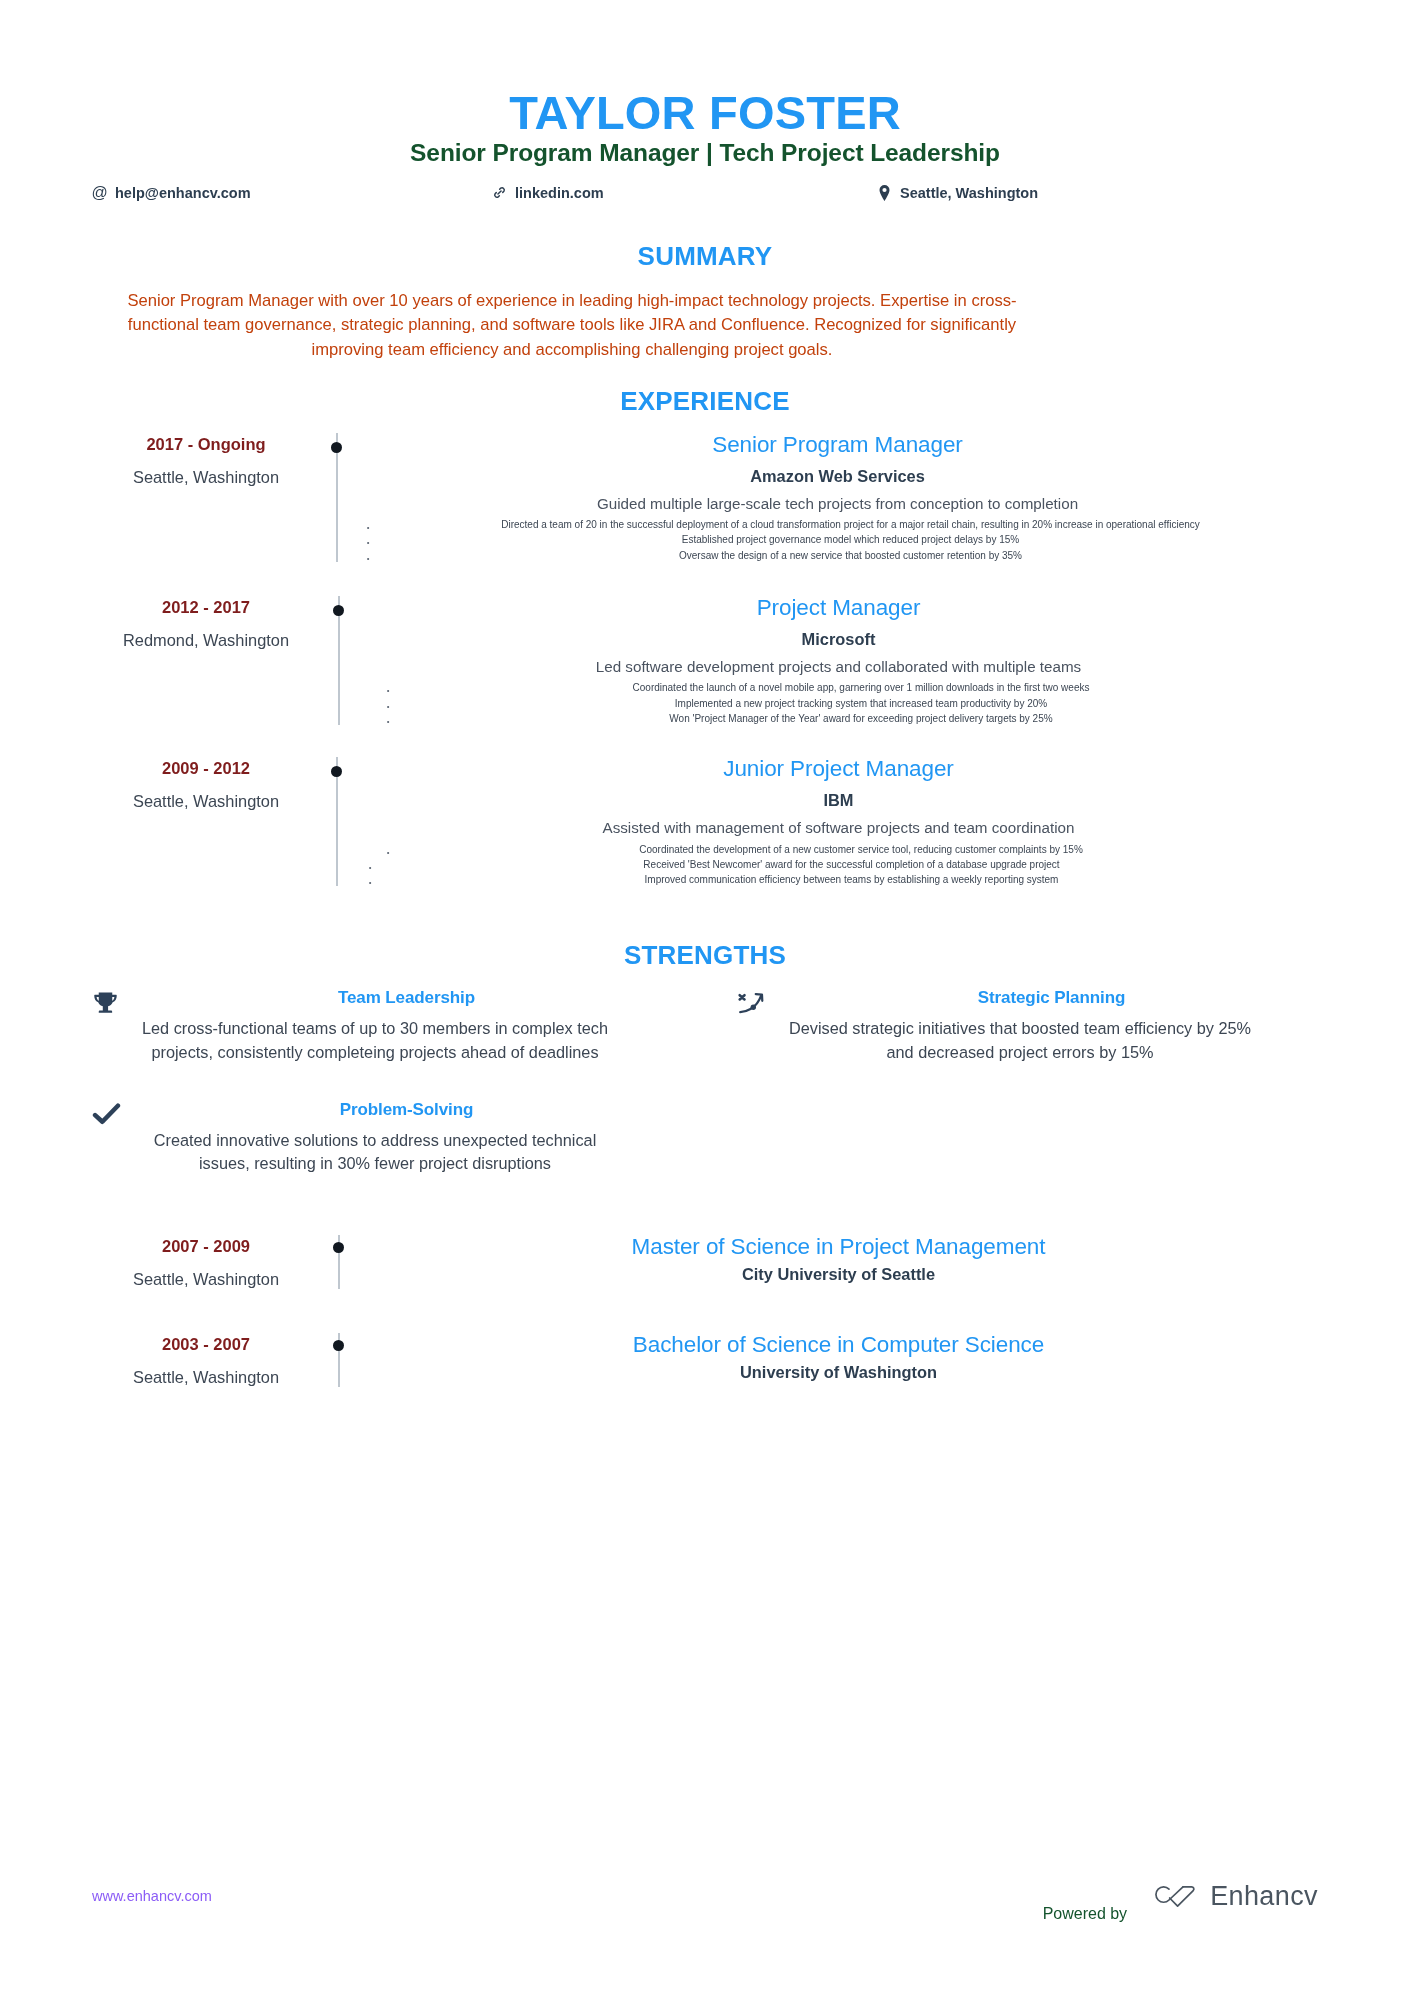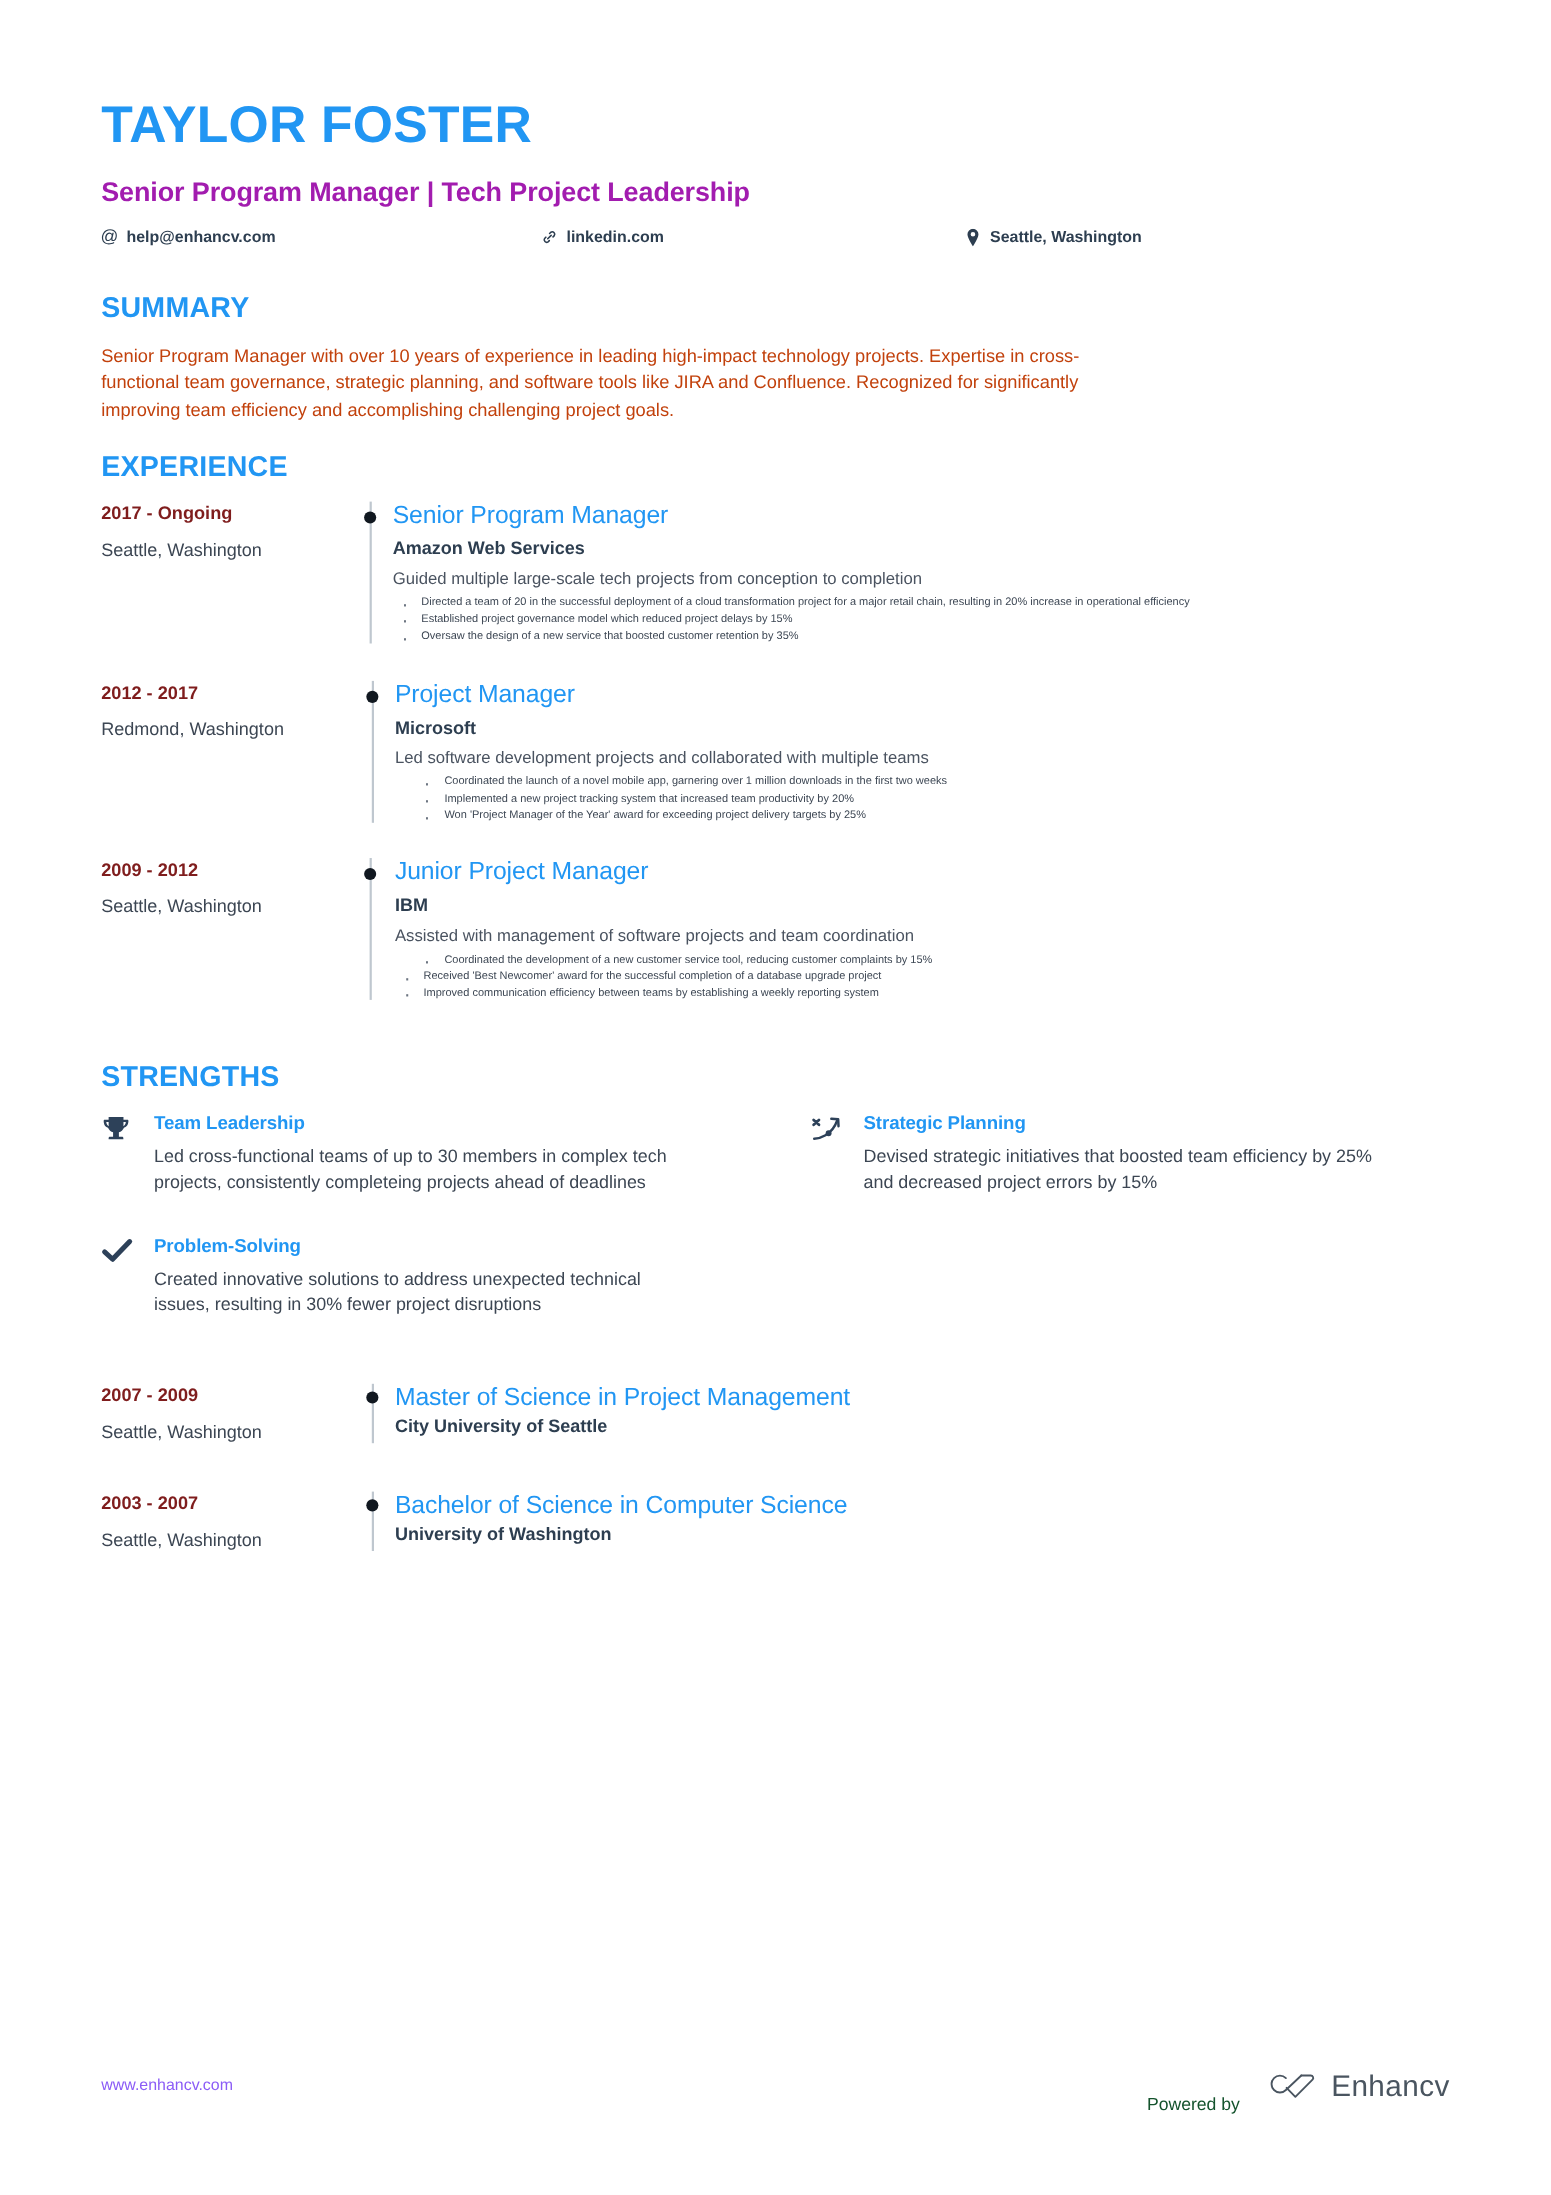--- a/index.html
+++ b/index.html
@@ -11,35 +11,36 @@
     font-family: "Liberation Sans", sans-serif;
   }
 
   .page {
     position: relative;
     width: 1410px;
     height: 1995px;
     background: #ffffff;
     padding: 88px 92px 0 92px;
     overflow: hidden;
+    text-align: center;
   }
 
   
   .name {
     font-size: 47px;
     font-weight: 700;
     letter-spacing: 0.2px;
     color: #2196f3;
     line-height: 1.08;
   }
   .headline {
-    margin-top: 23px;
+    margin-top: 0;
     font-size: 24.5px;
     font-weight: 700;
-    color: #a21caf;
+    color: #14532d;
     letter-spacing: -0.1px;
   }
   .contact-row {
     margin-top: 18px;
     display: flex;
     align-items: center;
     font-size: 14.5px;
     font-weight: 700;
     color: #2d3e50;
   }

